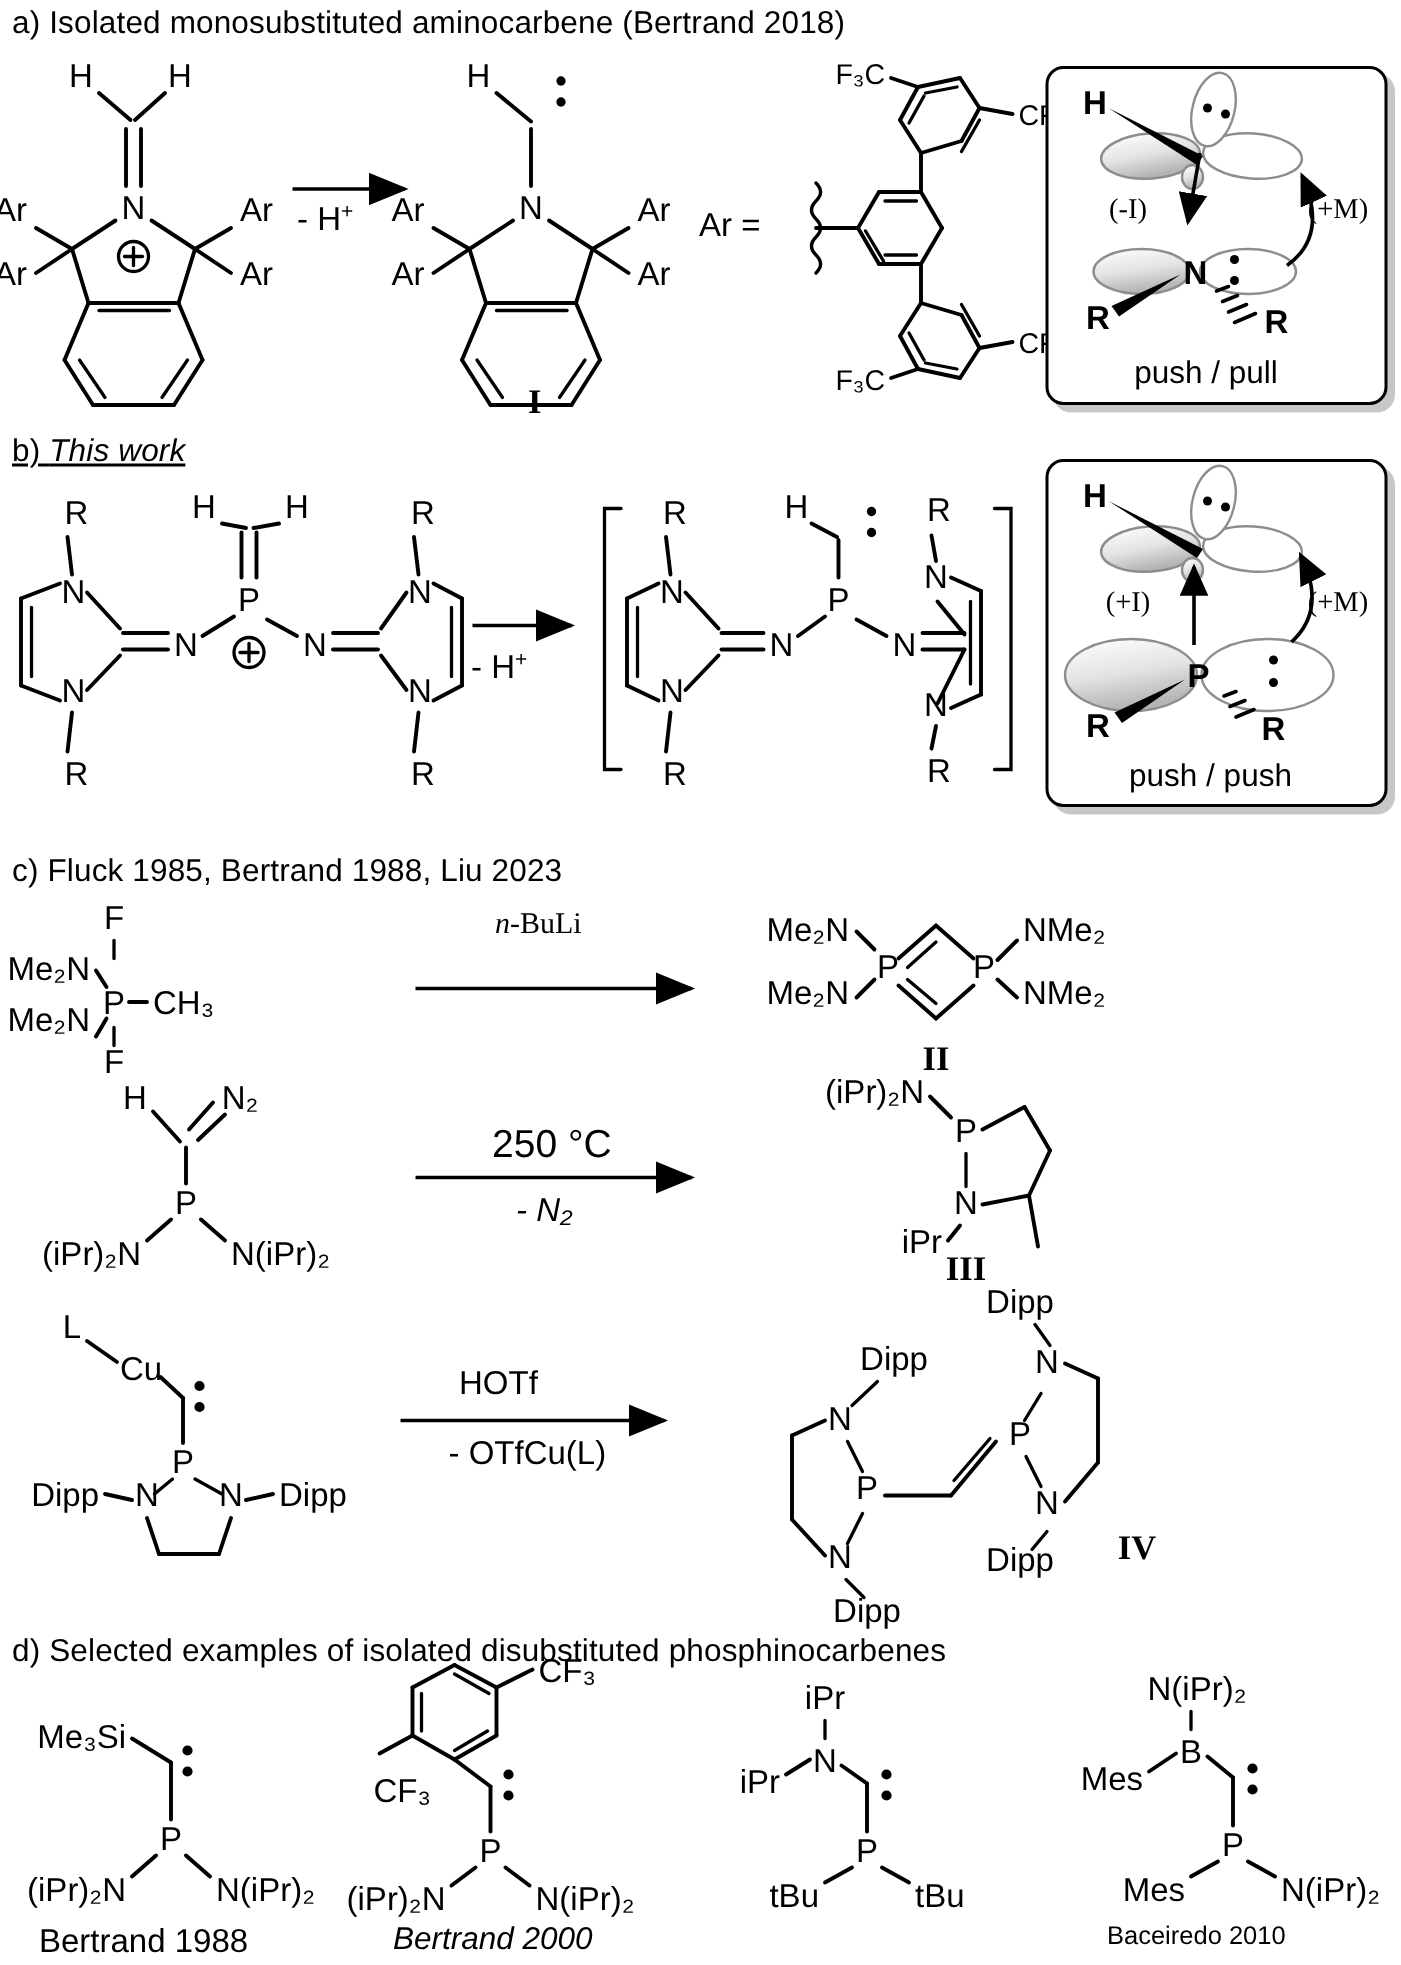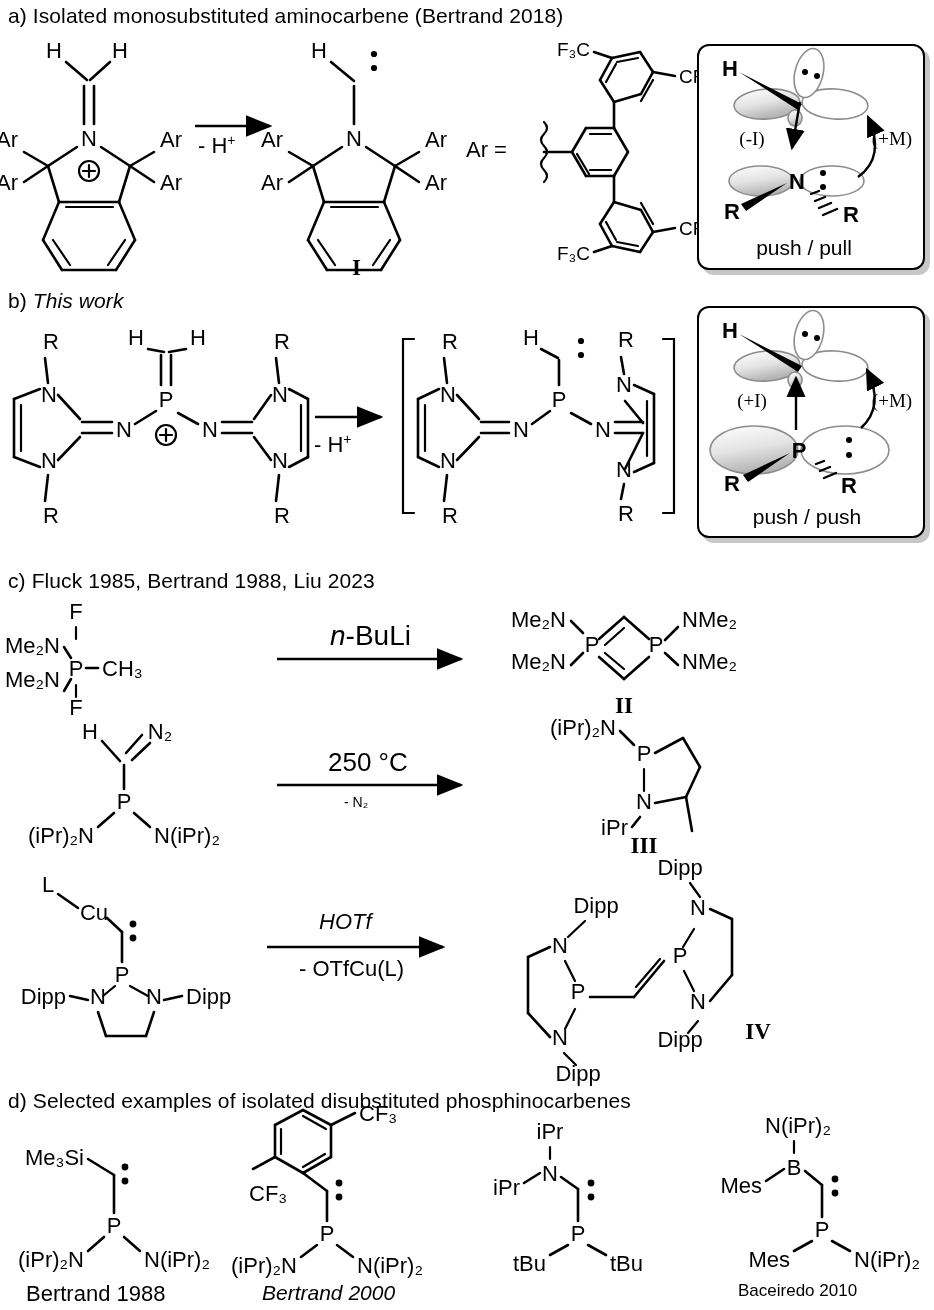--- a/index.html
+++ b/index.html
@@ -218,21 +218,21 @@
 
       <text class="serifi" x="53" y="99" text-anchor="middle">(-I)</text>
       <text class="serifi" x="193" y="99" text-anchor="middle">(+M)</text>
 
       <text class="cap" x="105" y="209" text-anchor="middle">push / pull</text>
     </svg>
   </div>
 </div>
 
 <div class="panel" style="top:285px;height:280px;">
-  <div class="heading" style="position:absolute;left:8px;top:4px;">
+  <div class="heading" style="position:absolute;left:8px;top:4px;text-decoration:underline;">
     <span>b) </span><span class="ital">This work</span>
   </div>
 
   <svg style="position:absolute;left:8px;top:42px;" width="300" height="200" viewBox="0 0 300 200">
 
     <text class="lbl" x="41" y="75" text-anchor="middle">N</text>
     <text class="lbl" x="41" y="141" text-anchor="middle">N</text>
     <text class="lbl" x="43" y="22" text-anchor="middle">R</text>
     <text class="lbl" x="43" y="196" text-anchor="middle">R</text>
     <path class="bond" d="M40,56 L37,31"></path>
@@ -384,21 +384,21 @@
     <path class="bond" d="M50,50 L57,61"></path>
     <path class="bond" d="M50,94 L57,82"></path>
     <text class="lbl" x="62" y="79" text-anchor="middle">P</text>
     <path class="bond" d="M72,71 L84,71"></path>
     <text class="lbl" x="88" y="79" text-anchor="start">CH₃</text>
   </svg>
 
   <svg style="position:absolute;left:275px;top:82px;" width="210" height="36" viewBox="0 0 210 36">
     <path class="arrowline" d="M2,12 L186,12" marker-end="url(#ah)"></path>
   </svg>
-  <div style="position:absolute;left:330px;top:55px;font-size:28px;">
+  <div style="position:absolute;left:330px;top:40px;font-size:20px;font-family:Liberation Serif, serif;">
     <span style="font-style:italic;">n</span><span>-BuLi</span>
   </div>
 
   <svg style="position:absolute;left:502px;top:30px;" width="250" height="130" viewBox="0 0 250 130">
     <text class="lbl" x="64" y="32" text-anchor="end">Me₂N</text>
     <text class="lbl" x="64" y="74" text-anchor="end">Me₂N</text>
     <path class="bond" d="M69,26 L81,38"></path>
     <path class="bond" d="M69,70 L81,58"></path>
     <text class="lbl" x="90" y="57" text-anchor="middle">P</text>
     <text class="lbl" x="154" y="57" text-anchor="middle">P</text>
@@ -427,21 +427,21 @@
     <path class="bond" d="M106,96 L90,110"></path>
     <path class="bond" d="M126,96 L142,110"></path>
     <text class="lbl" x="86" y="126" text-anchor="end" font-style="normal">(iPr)₂N</text>
     <text class="lbl" x="146" y="126" text-anchor="start" font-style="normal">N(iPr)₂</text>
   </svg>
 
   <svg style="position:absolute;left:275px;top:208px;" width="210" height="36" viewBox="0 0 210 36">
     <path class="arrowline" d="M2,12 L186,12" marker-end="url(#ah)"></path>
   </svg>
   <div style="position:absolute;left:328px;top:182px;font-size:26px;">250 °C</div>
-  <div style="position:absolute;left:344px;top:229px;font-size:14px;">- N₂</div>
+  <div style="position:absolute;left:344px;top:229px;font-size:22px;font-style:italic;">- N₂</div>
 
   <svg style="position:absolute;left:520px;top:140px;" width="250" height="155" viewBox="0 0 250 155">
     <text class="lbl" x="96" y="30" text-anchor="end" font-style="normal">(iPr)₂N</text>
     <path class="bond" d="M100,26 L114,40"></path>
     <text class="lbl" x="124" y="56" text-anchor="middle">P</text>
     <text class="lbl" x="124" y="104" text-anchor="middle">N</text>
     <path class="bondthin" d="M124,64 L124,86" stroke-width="2.4"></path>
     <path class="bond" d="M135,48 L163,33"></path>
     <path class="bond" d="M163,33 L180,62"></path>
     <path class="bond" d="M180,62 L166,92"></path>
@@ -470,21 +470,21 @@
     <text class="lbl" x="56" y="134" text-anchor="end">Dipp</text>
     <text class="lbl" x="176" y="134" text-anchor="start">Dipp</text>
     <path class="bond" d="M88,142 L96,166"></path>
     <path class="bond" d="M144,142 L136,166"></path>
     <path class="bond" d="M96,166 L136,166"></path>
   </svg>
 
   <svg style="position:absolute;left:265px;top:370px;" width="200" height="36" viewBox="0 0 200 36">
     <path class="arrowline" d="M2,12 L178,12" marker-end="url(#ah)"></path>
   </svg>
-  <div style="position:absolute;left:319px;top:344px;font-size:22px;font-style:italic;">HOTf</div>
+  <div style="position:absolute;left:306px;top:344px;font-size:22px;">HOTf</div>
   <div style="position:absolute;left:299px;top:391px;font-size:22px;">- OTfCu(L)</div>
 
   <svg style="position:absolute;left:468px;top:292px;" width="330" height="200" viewBox="0 0 330 200">
 
     <text class="lbl" x="128" y="56" text-anchor="middle">Dipp</text>
     <text class="lbl" x="92" y="96" text-anchor="middle">N</text>
     <path class="bondthin" d="M100,80 L117,64" stroke-width="2.4"></path>
     <text class="lbl" x="110" y="142" text-anchor="middle">P</text>
     <path class="bondthin" d="M97,104 L107,124" stroke-width="2.4"></path>
     <text class="lbl" x="92" y="188" text-anchor="middle">N</text>

